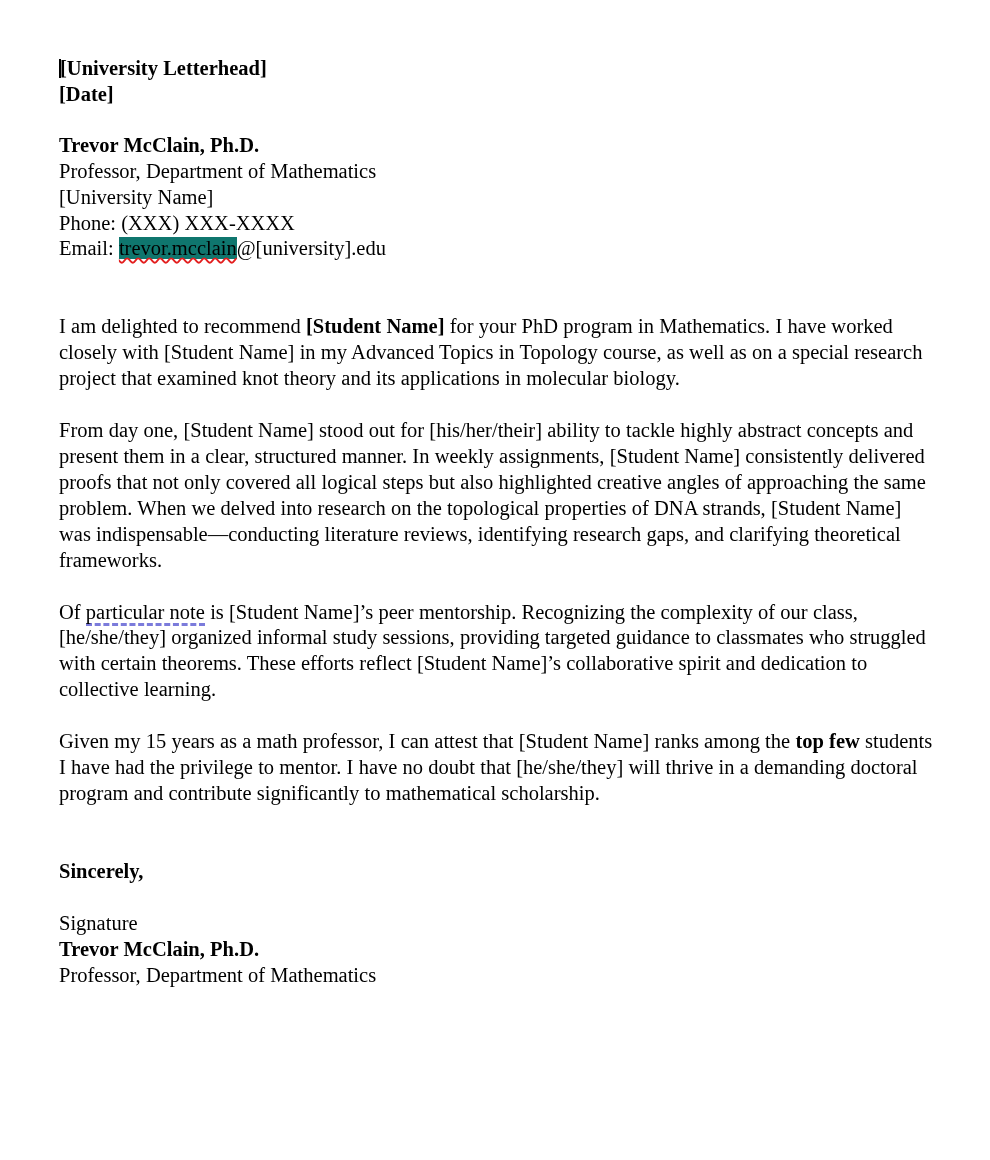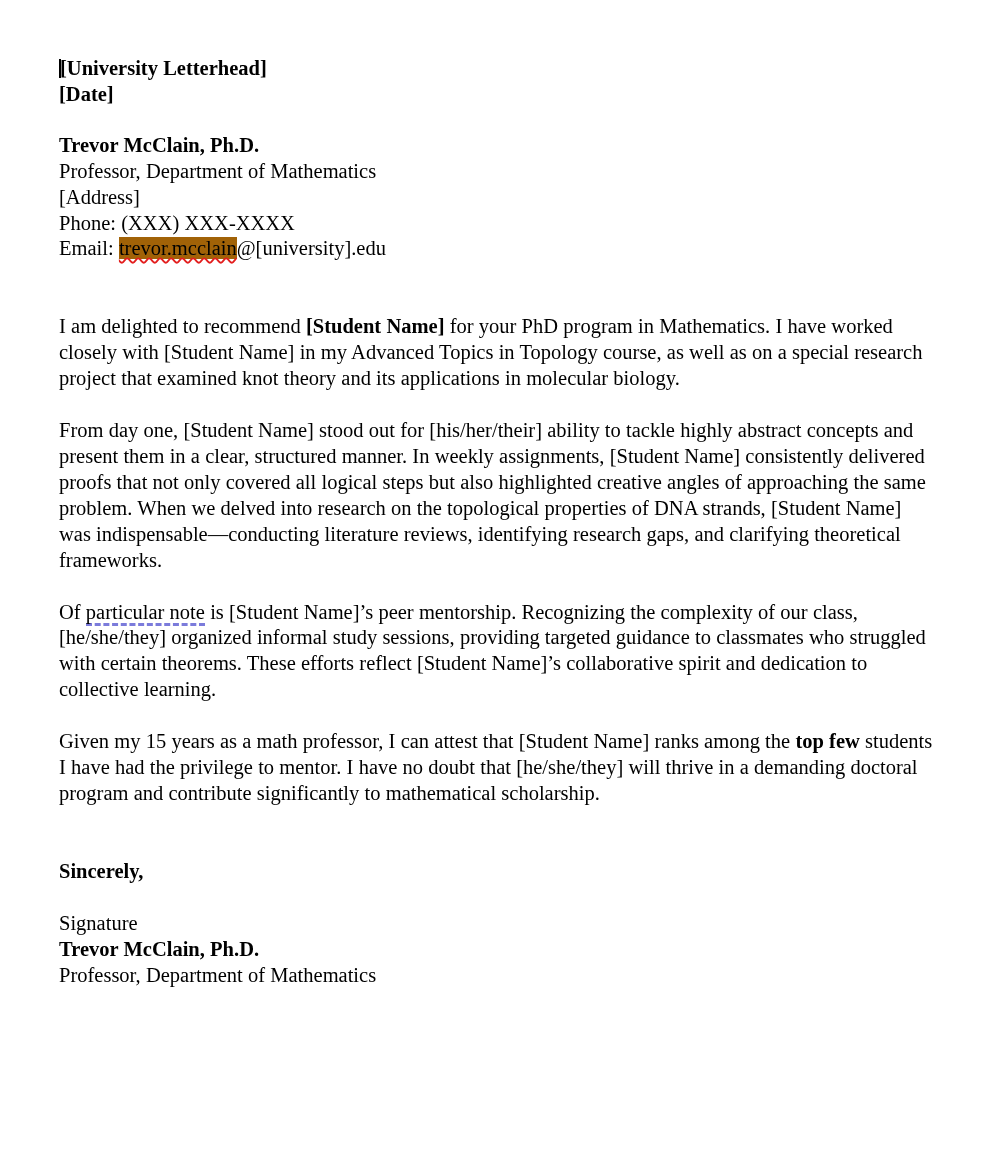--- a/index.html
+++ b/index.html
@@ -60,21 +60,21 @@
     display: inline-block;
     width: 2px;
     height: 19px;
     background: #000000;
     vertical-align: -3px;
     margin-right: -1px;
   }
 
   
   .spell-error {
-    background-color: #a16207;
+    background-color: #0f766e;
     position: relative;
     padding-bottom: 0px;
     text-decoration: underline;
     text-decoration-color: #e31e1e;
     text-decoration-style: wavy;
     text-decoration-thickness: 1.6px;
     text-underline-offset: 2px;
   }
 
   
@@ -91,21 +91,21 @@
   <div class="doc-body">
 
     <div class="line hdr-bold"><span class="caret"></span><span>[University Letterhead]</span></div>
 
     <div class="line hdr-bold">[Date]</div>
 
     <div class="gap-sm"></div>
 
     <div class="line hdr-bold">Trevor McClain, Ph.D.</div>
     <div class="line">Professor, Department of Mathematics</div>
-    <div class="line">[Address]</div>
+    <div class="line">[University Name]</div>
     <div class="line">Phone: (XXX) XXX-XXXX</div>
     <div class="line"><span>Email: </span><span class="spell-error">trevor.mcclain</span><span>@[university].edu</span></div>
 
     <div class="gap-md"></div>
 
 
     <div class="gap-md"></div>
 
     <p class="para"><span>I am delighted to recommend </span><span class="bold">[Student Name]</span><span> for your PhD program in Mathematics. I have worked closely with [Student Name] in my Advanced Topics in Topology course, as well as on a special research project that examined knot theory and its applications in molecular biology.</span></p>
 

